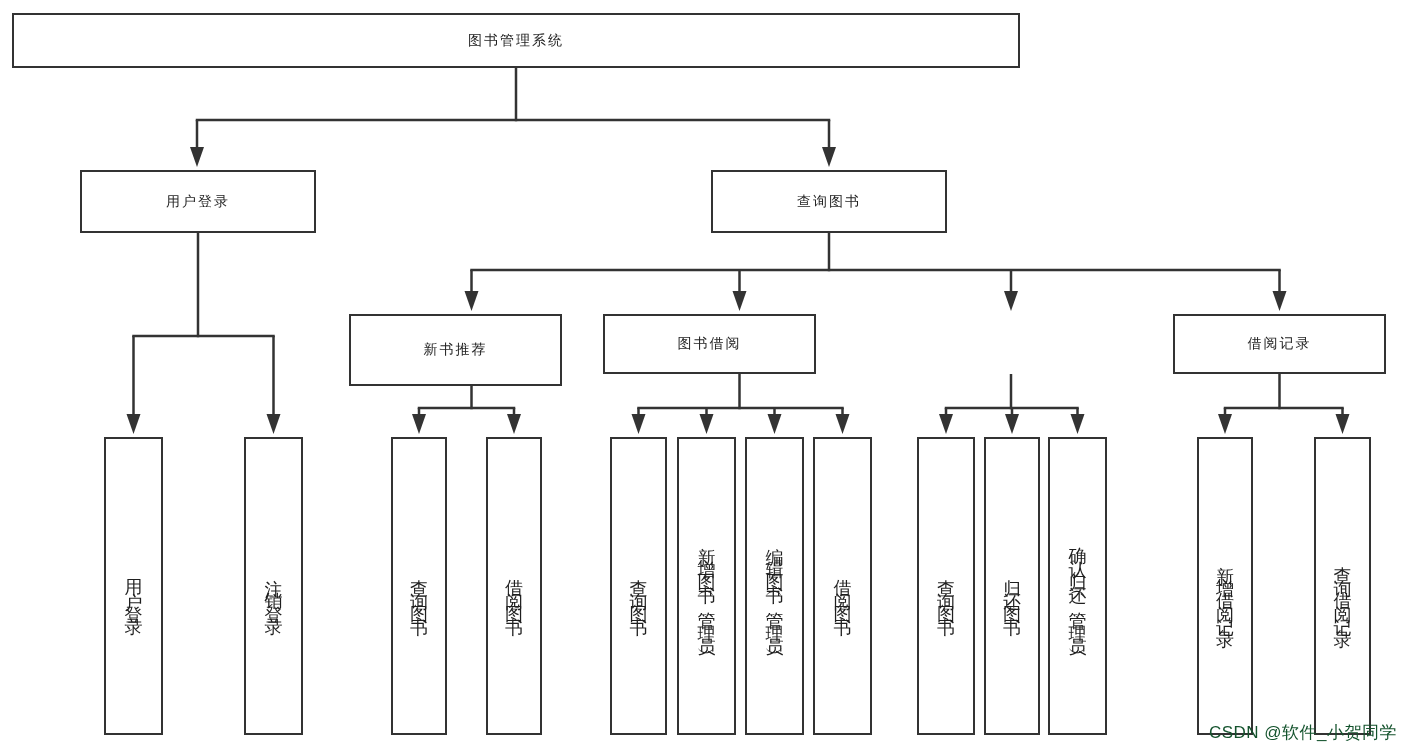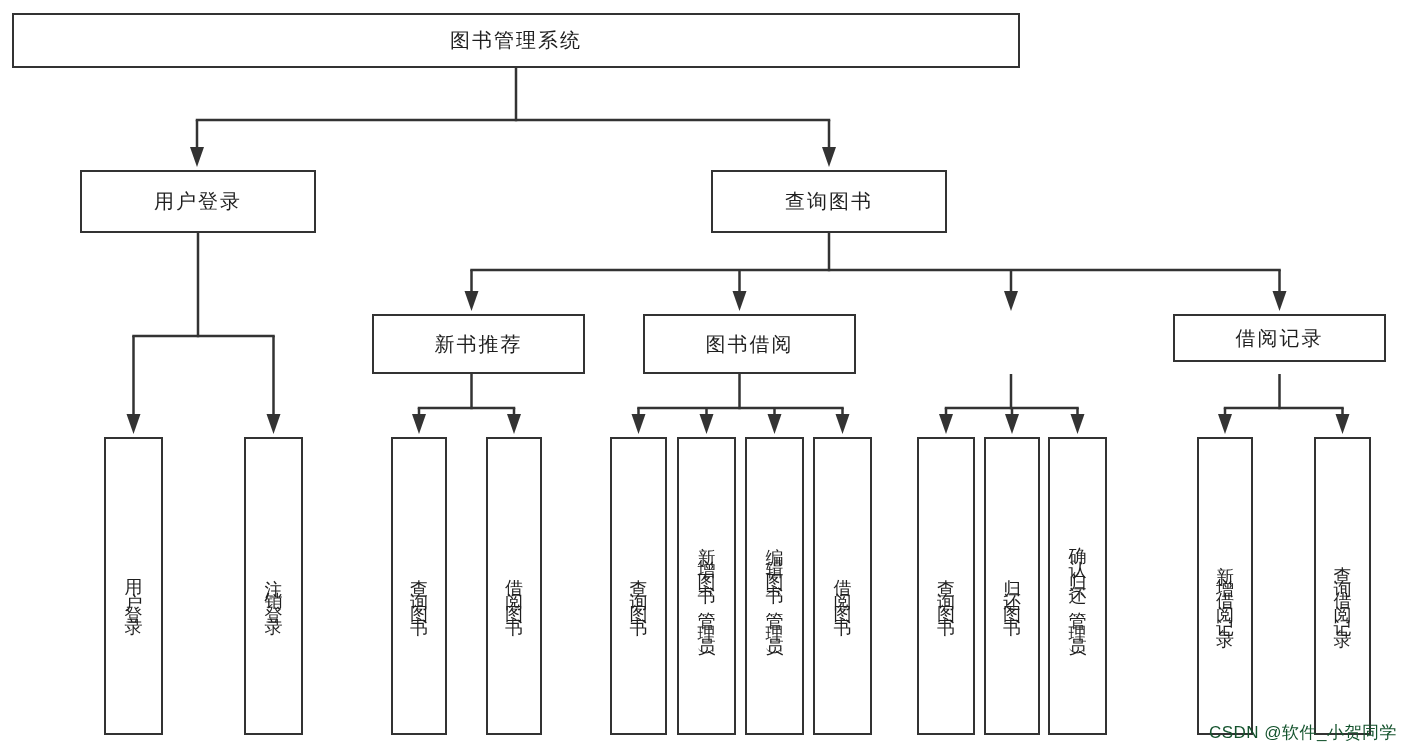--- a/index.html
+++ b/index.html
@@ -6,21 +6,21 @@
   .canvas{
     position:relative;width:1405px;height:747px;background:#ffffff;
     font-family:"Liberation Sans",sans-serif;overflow:hidden;
   }
   svg.connectors{position:absolute;left:0;top:0;width:1405px;height:747px;}
   svg.connectors line{stroke:#333333;stroke-width:2.5;}
   svg.connectors polygon{fill:#333333;}
   .box{
     position:absolute;background:#ffffff;border:2.5px solid #333333;box-sizing:border-box;
     display:flex;align-items:center;justify-content:center;
-    color:#1f1f1f;font-size:20px;letter-spacing:2px;white-space:nowrap;
+    color:#1f1f1f;font-size:14px;letter-spacing:2px;white-space:nowrap;
   }
   .leaf{
     writing-mode:vertical-rl;text-orientation:mixed;
     font-size:18px;letter-spacing:13px;padding-top:10px;white-space:normal;
   }
   .watermark{
     position:absolute;right:8px;bottom:3px;z-index:10;
     color:#14532d;font-size:17px;letter-spacing:0.5px;
   }
 </style>
@@ -103,23 +103,23 @@
       <line x1="1342.5" y1="408" x2="1342.5" y2="419"></line>
       <polygon points="1335.5,414 1349.5,414 1342.5,434"></polygon>
     </g>
   </svg>
 
   <div class="box" style="left:12px;top:13px;width:1008px;height:55px">图书管理系统</div>
 
   <div class="box" style="left:80px;top:170px;width:236px;height:63px">用户登录</div>
   <div class="box" style="left:711px;top:170px;width:236px;height:63px">查询图书</div>
 
-  <div class="box" style="left:372px;top:314px;width:213px;height:60px">新书推荐</div>
-  <div class="box" style="left:643px;top:314px;width:213px;height:60px">图书借阅</div>
-  <div class="box" style="left:1173px;top:314px;width:213px;height:48px">借阅记录</div>
+  <div class="box" style="left:349px;top:314px;width:213px;height:72px">新书推荐</div>
+  <div class="box" style="left:603px;top:314px;width:213px;height:60px">图书借阅</div>
+  <div class="box" style="left:1173px;top:314px;width:213px;height:60px">借阅记录</div>
 
   <div class="box leaf" style="left:104px;top:437px;width:59px;height:298px">用户登录</div>
   <div class="box leaf" style="left:244px;top:437px;width:59px;height:298px">注销登录</div>
 
   <div class="box leaf" style="left:391px;top:437px;width:56px;height:298px">查询图书</div>
   <div class="box leaf" style="left:486px;top:437px;width:56px;height:298px">借阅图书</div>
 
   <div class="box leaf" style="left:610px;top:437px;width:57px;height:298px">查询图书</div>
   <div class="box leaf" style="left:677px;top:437px;width:59px;height:298px">新增图书（管理员）</div>
   <div class="box leaf" style="left:745px;top:437px;width:59px;height:298px">编辑图书（管理员）</div>

